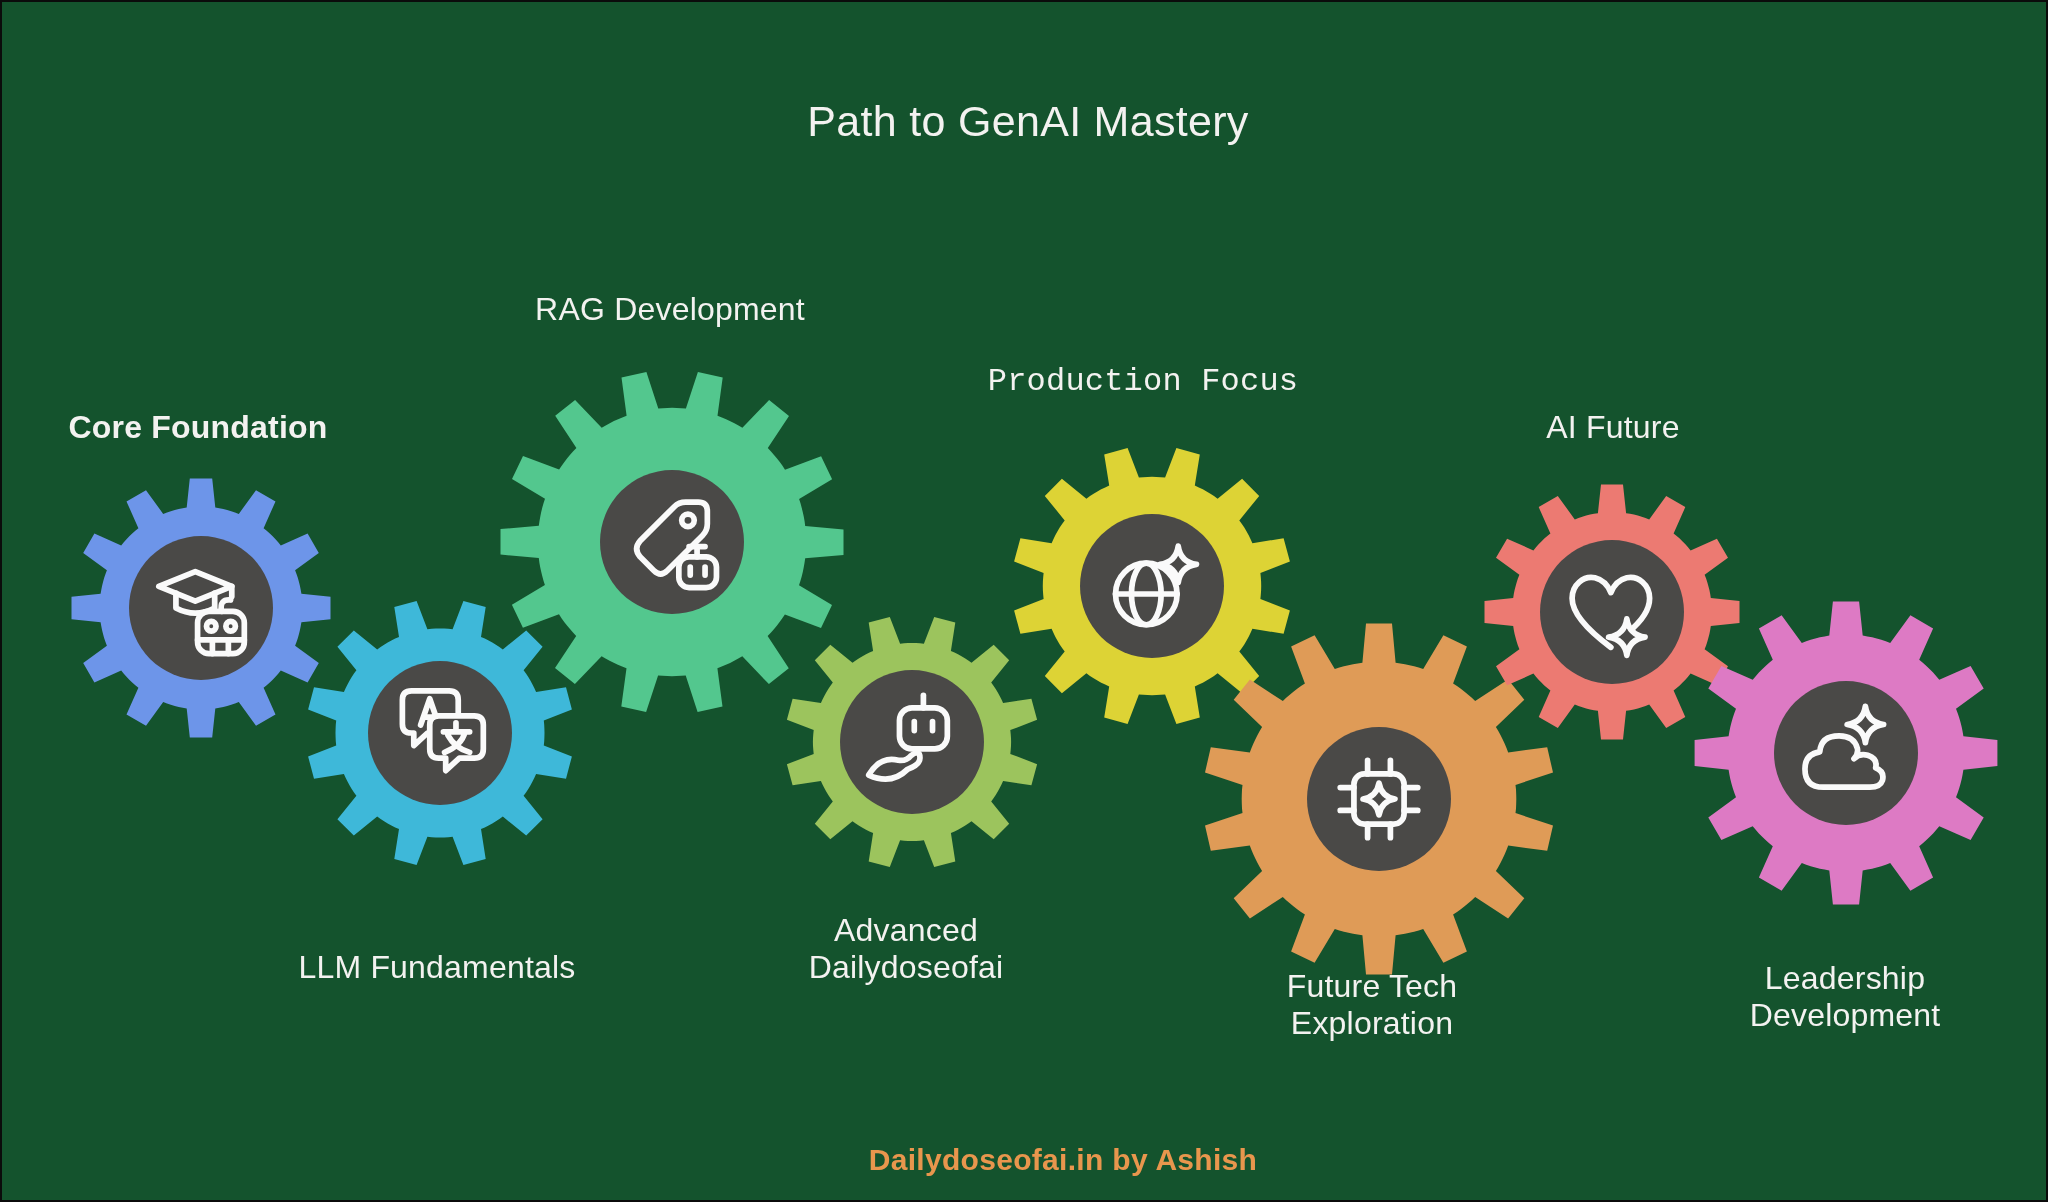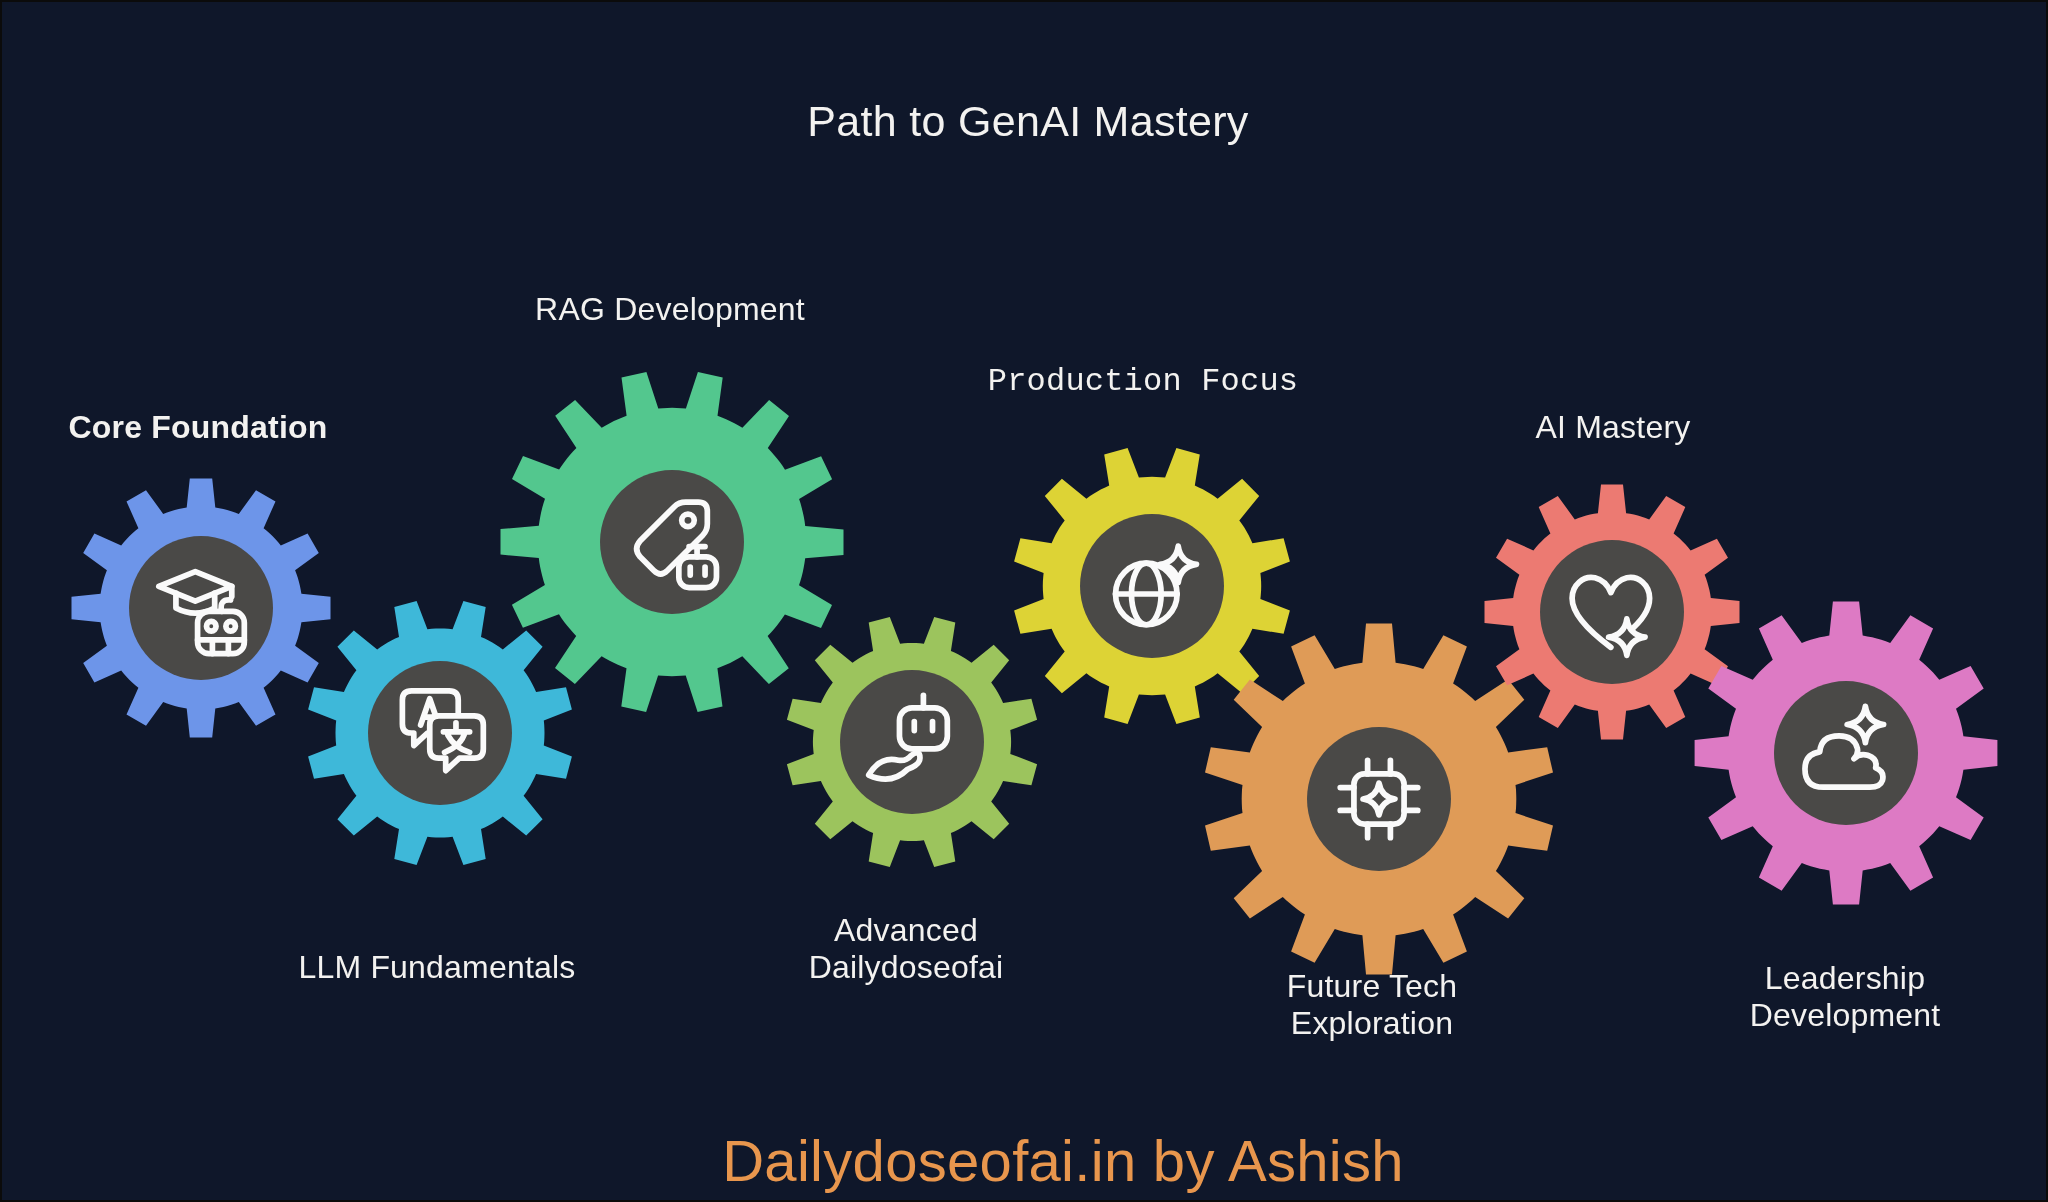--- a/index.html
+++ b/index.html
@@ -13,27 +13,27 @@
     position:absolute;left:1028px;top:121px;transform:translate(-50%,-50%);
     font-size:43px;font-weight:500;letter-spacing:.3px;
   }
   .gear-label{
     position:absolute;transform:translate(-50%,-50%);
     font-size:32px;font-weight:500;text-align:center;
     white-space:pre-line;line-height:1.17;letter-spacing:.2px;
   }
   .footer{
     position:absolute;left:1063px;top:1160px;transform:translate(-50%,-50%);
-    font-size:58px;font-weight:400;letter-spacing:.3px;
+    font-size:30px;font-weight:700;letter-spacing:.3px;
   }
 </style>
 </head>
 <body>
 
-<div class="stage" style="background: #0f172a;">
+<div class="stage" style="background: #14532d;">
   <svg class="gears-svg" viewBox="0 0 2048 1202" xmlns="http://www.w3.org/2000/svg">
       <g>
         <path d="M163.2 513.9 L167.0 512.5 L170.8 511.2 L174.8 510.1 L178.7 509.1 L182.7 508.3 L186.7 507.6 L189.8 478.5 L212.2 478.5 L215.3 507.6 L219.3 508.3 L223.3 509.1 L227.2 510.1 L231.2 511.2 L235.0 512.5 L238.8 513.9 L256.0 490.2 L275.5 501.4 L263.6 528.2 L266.7 530.8 L269.8 533.5 L272.7 536.3 L275.5 539.2 L278.2 542.3 L280.8 545.4 L307.6 533.5 L318.8 553.0 L295.1 570.2 L296.5 574.0 L297.8 577.8 L298.9 581.8 L299.9 585.7 L300.7 589.7 L301.4 593.7 L330.5 596.8 L330.5 619.2 L301.4 622.3 L300.7 626.3 L299.9 630.3 L298.9 634.2 L297.8 638.2 L296.5 642.0 L295.1 645.8 L318.8 663.0 L307.6 682.5 L280.8 670.6 L278.2 673.7 L275.5 676.8 L272.7 679.7 L269.8 682.5 L266.7 685.2 L263.6 687.8 L275.5 714.6 L256.0 725.8 L238.8 702.1 L235.0 703.5 L231.2 704.8 L227.2 705.9 L223.3 706.9 L219.3 707.7 L215.3 708.4 L212.2 737.5 L189.8 737.5 L186.7 708.4 L182.7 707.7 L178.7 706.9 L174.8 705.9 L170.8 704.8 L167.0 703.5 L163.2 702.1 L146.0 725.8 L126.5 714.6 L138.4 687.8 L135.3 685.2 L132.2 682.5 L129.3 679.7 L126.5 676.8 L123.8 673.7 L121.2 670.6 L94.4 682.5 L83.2 663.0 L106.9 645.8 L105.5 642.0 L104.2 638.2 L103.1 634.2 L102.1 630.3 L101.3 626.3 L100.6 622.3 L71.5 619.2 L71.5 596.8 L100.6 593.7 L101.3 589.7 L102.1 585.7 L103.1 581.8 L104.2 577.8 L105.5 574.0 L106.9 570.2 L83.2 553.0 L94.4 533.5 L121.2 545.4 L123.8 542.3 L126.5 539.2 L129.3 536.3 L132.2 533.5 L135.3 530.8 L138.4 528.2 L126.5 501.4 L146.0 490.2 Z" fill="#6d95e9"></path>
         <circle cx="201" cy="608" r="72" fill="#4a4947"></circle>
         <g fill="none" stroke="#fafafa" stroke-width="5" stroke-linecap="round" stroke-linejoin="round" transform="translate(144 551) scale(1.14)">
     <path d="M13 31 L45 18 L77 31 L45 44 Z"></path>
     <path d="M28 37 V50 Q45 59 62 50 V37"></path>
     <path d="M77 31 V40"></path>
     <rect x="47" y="53" width="41" height="37" rx="10" fill="#4a4947"></rect>
     <path d="M68 53 Q66 42 76 43"></path>
@@ -114,19 +114,19 @@
 
   <div>
       <div class="gear-label" style="left: 198px; top: 428px; color: rgb(243, 242, 240); font-weight: bold;">Core Foundation</div>
       <div class="gear-label" style="left: 437px; top: 968px; color: rgb(243, 242, 240);">LLM Fundamentals</div>
       <div class="gear-label" style="left: 670px; top: 310px; color: rgb(243, 242, 240);">RAG Development</div>
       <div class="gear-label" style="left: 906px; top: 949px; color: rgb(243, 242, 240);">Advanced
 Dailydoseofai</div>
       <div class="gear-label" style="left: 1143px; top: 382px; color: rgb(243, 242, 240); font-family: Liberation Mono, monospace;">Production Focus</div>
       <div class="gear-label" style="left: 1372px; top: 1005px; color: rgb(243, 242, 240);">Future Tech
 Exploration</div>
-      <div class="gear-label" style="left: 1613px; top: 428px; color: rgb(243, 242, 240);">AI Mastery</div>
+      <div class="gear-label" style="left: 1613px; top: 428px; color: rgb(243, 242, 240);">AI Future</div>
       <div class="gear-label" style="left: 1845px; top: 997px; color: rgb(243, 242, 240);">Leadership
 Development</div>
     </div>
 
   <div class="footer" style="color: rgb(232, 150, 77);">Dailydoseofai.in by Ashish</div>
 </div>
 
 </body></html>

